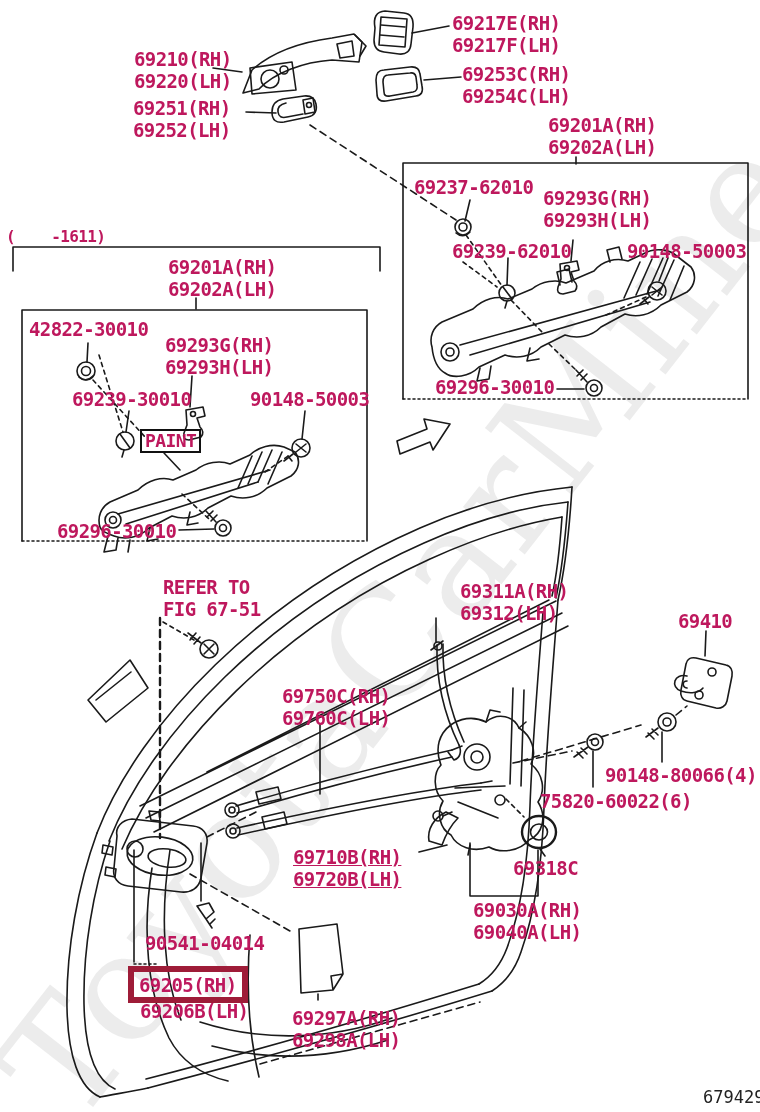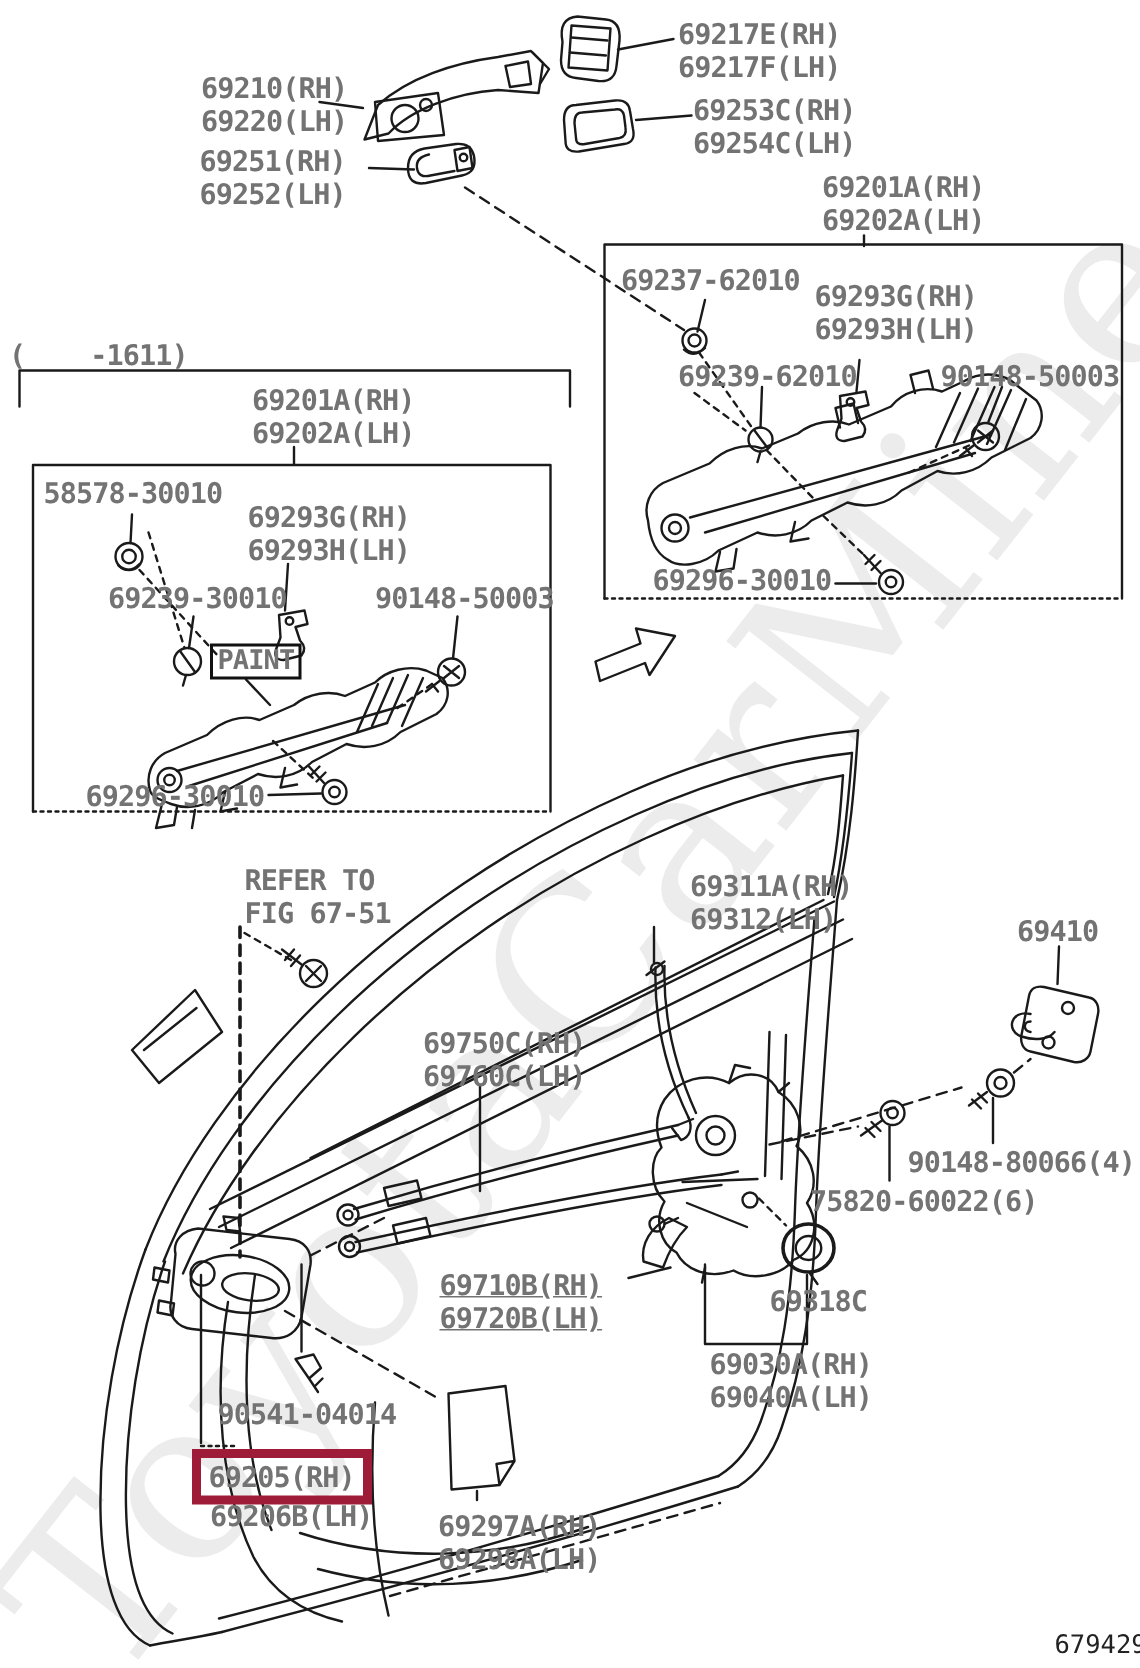--- a/index.html
+++ b/index.html
@@ -10,21 +10,21 @@
              white-space:nowrap;color:rgba(40,40,40,0.09);letter-spacing:2px;pointer-events:none;z-index:1;}
   #art{position:absolute;left:0;top:0;z-index:2;}
   #art path,#art circle,#art ellipse,#art line,#art polyline{stroke:#1a1a1a;fill:none;stroke-width:1.6;stroke-linecap:round;stroke-linejoin:round;}
   #art .d{stroke-dasharray:7 5;}
   #art .d2{stroke-dasharray:4 4;}
   #art .dot{stroke-dasharray:2 3;}
   #art .thick{stroke-width:2.4;}
   #art .fillw{fill:#ffffff;}
   #labels{position:absolute;left:0;top:0;width:760px;height:1112px;z-index:3;pointer-events:none;}
   .lbl{position:absolute;font:700 19px/22px "DejaVu Sans Mono","Liberation Mono",monospace;
-       letter-spacing:-0.6px;white-space:pre;color:#737373;}
+       letter-spacing:-0.6px;white-space:pre;color:#be185d;}
   .lbl.boxed{border:2.5px solid #111;padding:0 3px;font-size:18px;line-height:20px;}
   .lbl.hl{border:6px solid var(--hl,#9e1c38);padding:2px 5px 1px;background:#fff0;}
   .lbl.thin{font-weight:400;letter-spacing:0;color:#222;}
 </style>
 </head>
 <body>
 
 <div id="canvas">
 
   <div id="watermark">ToyotaCarMine.ru</div>
@@ -266,24 +266,24 @@
       <div class="lbl" style="left: 462px; top: 63px;">69253C(RH)
 69254C(LH)</div>
       <div class="lbl" style="left: 548px; top: 114px;">69201A(RH)
 69202A(LH)</div>
       <div class="lbl" style="left: 414px; top: 176px;">69237-62010</div>
       <div class="lbl" style="left: 543px; top: 187px;">69293G(RH)
 69293H(LH)</div>
       <div class="lbl" style="left: 452px; top: 240px;">69239-62010</div>
       <div class="lbl" style="left: 627px; top: 240px;">90148-50003</div>
       <div class="lbl" style="left: 435px; top: 376px;">69296-30010</div>
-      <div class="lbl" style="left: 6px; top: 226px; font-size: 19px;">(    -1611)</div>
+      <div class="lbl" style="left: 6px; top: 226px; font-size: 16px;">(    -1611)</div>
       <div class="lbl" style="left: 168px; top: 256px;">69201A(RH)
 69202A(LH)</div>
-      <div class="lbl" style="left: 29px; top: 318px;">58578-30010</div>
+      <div class="lbl" style="left: 29px; top: 318px;">42822-30010</div>
       <div class="lbl" style="left: 165px; top: 334px;">69293G(RH)
 69293H(LH)</div>
       <div class="lbl" style="left: 72px; top: 388px;">69239-30010</div>
       <div class="lbl" style="left: 250px; top: 388px;">90148-50003</div>
       <div class="lbl boxed" style="left: 140px; top: 429px;">PAINT</div>
       <div class="lbl" style="left: 57px; top: 520px;">69296-30010</div>
       <div class="lbl" style="left: 163px; top: 576px;">REFER TO
 FIG 67-51</div>
       <div class="lbl" style="left: 424px; top: 580px; margin-left: 36px;">69311A(RH)
 69312(LH)</div>

